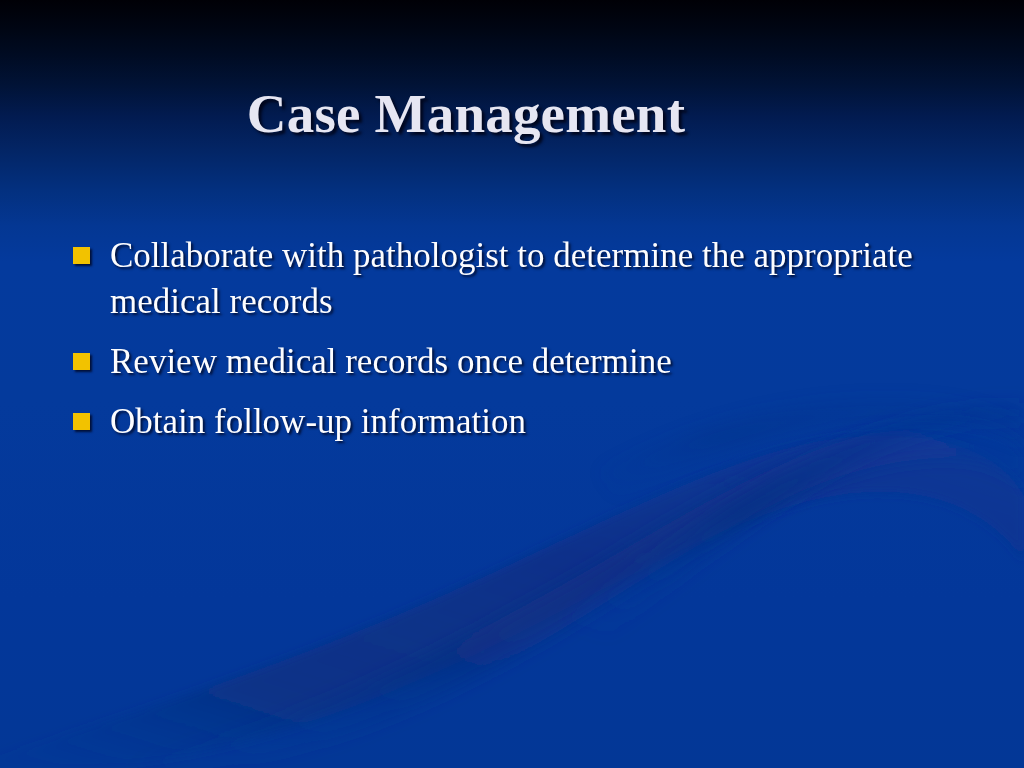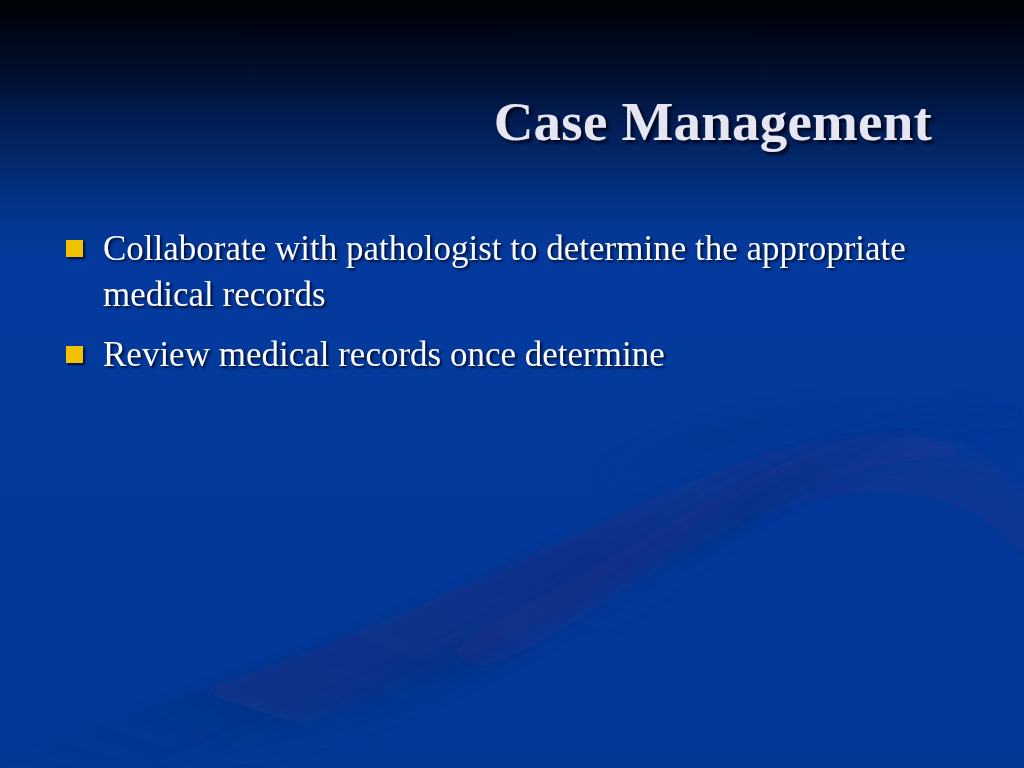--- a/index.html
+++ b/index.html
@@ -39,44 +39,44 @@
     position: absolute;
     inset: 0;
     width: 1024px;
     height: 768px;
     pointer-events: none;
   }
 
   
   .title-wrap {
     position: absolute;
-    top: 56px;
+    top: 48px;
     left: 0;
     width: 932px;
-    text-align: right;
+    text-align: center;
   }
   .slide-title {
     display: inline-block;
     font-family: "Liberation Serif", "DejaVu Serif", serif;
     font-weight: bold;
     font-size: 55px;
     line-height: 1.05;
     letter-spacing: 0.2px;
     color: #e6e6f2;
     text-shadow: 3px 3px 3px rgba(0, 2, 20, 0.85);
     white-space: nowrap;
   }
 
   
   .body-list {
     position: absolute;
     top: 225px;
     left: 58px;
     width: 900px;
-    margin: 1px;
+    margin: 8px;
     padding: 0;
     list-style: none;
   }
 
   .bullet-item {
     position: relative;
     display: block;
     padding-left: 44px;
     margin-bottom: 14px;
     font-family: "Liberation Serif", "DejaVu Serif", serif;
@@ -182,15 +182,19 @@
 
   <ul class="body-list">
     <li class="bullet-item">
       <span class="bullet-marker"></span>
       <span class="bullet-text">Collaborate with pathologist to determine the appropriate medical records</span>
     </li>
     <li class="bullet-item">
       <span class="bullet-marker"></span>
       <span class="bullet-text">Review medical records once determine</span>
     </li>
+    <li class="bullet-item">
+      <span class="bullet-marker"></span>
+      <span class="bullet-text">Obtain follow-up information</span>
+    </li>
   </ul>
 
 </div>
 
 </body></html>

